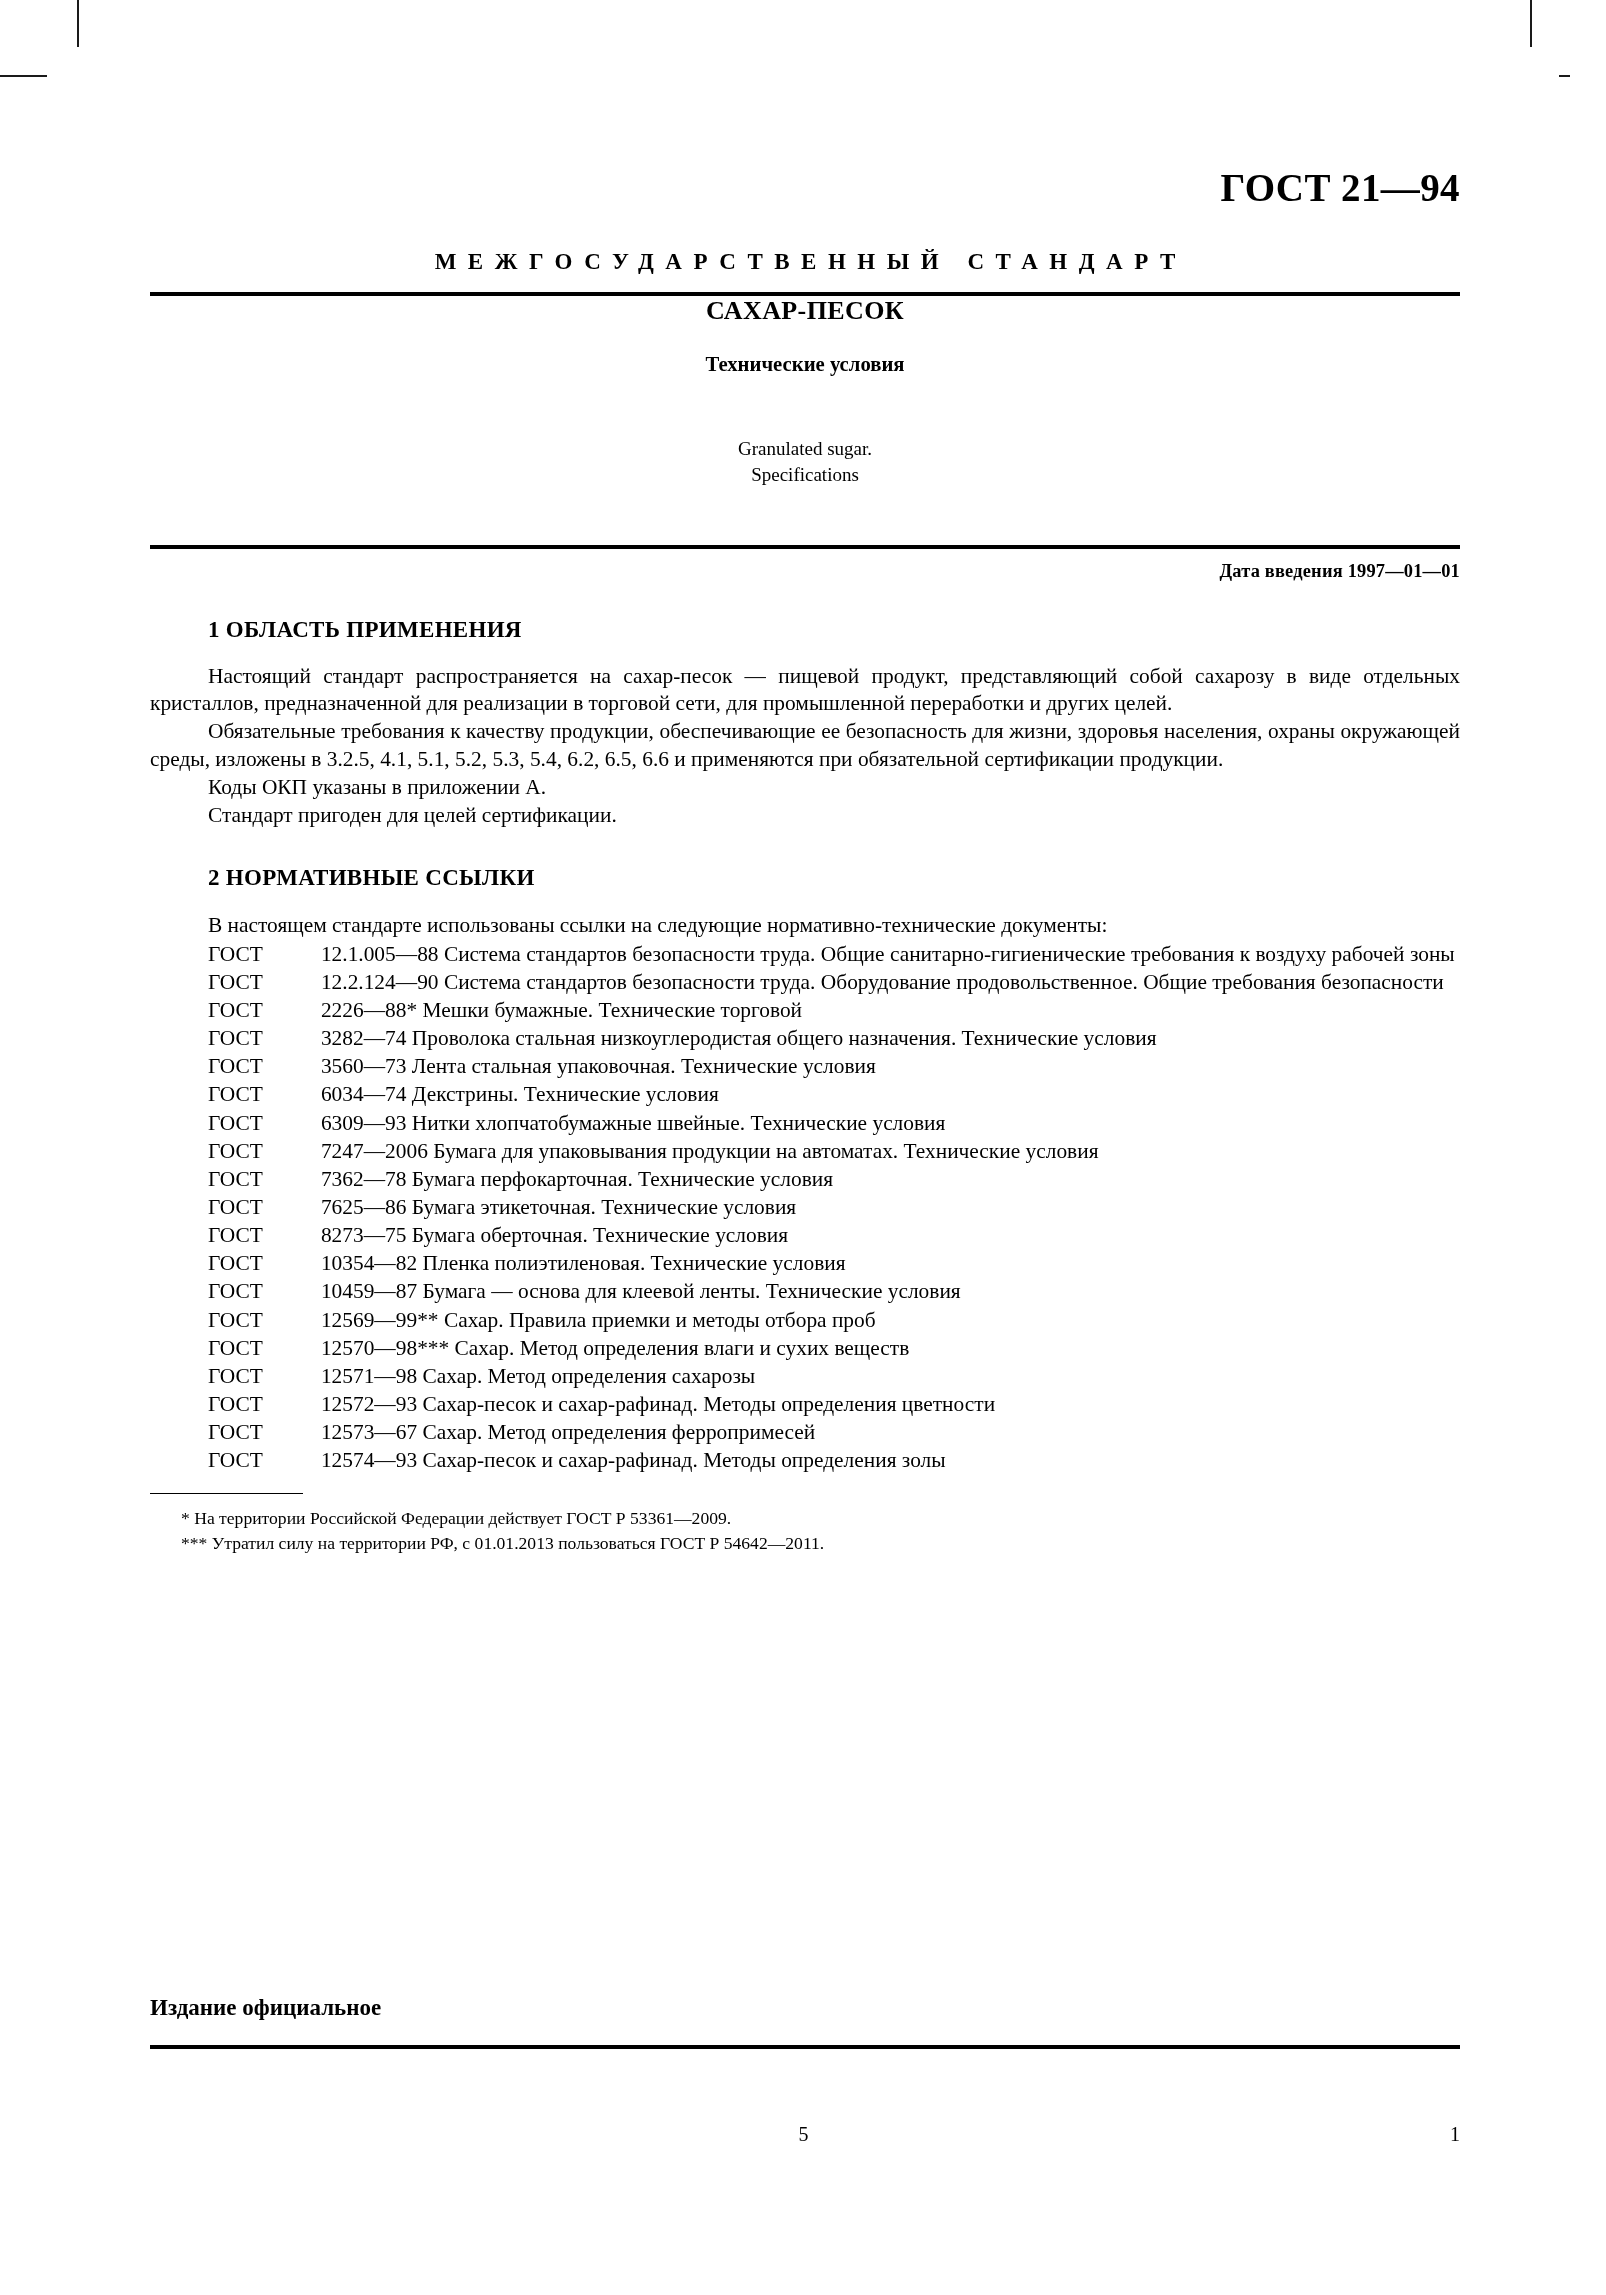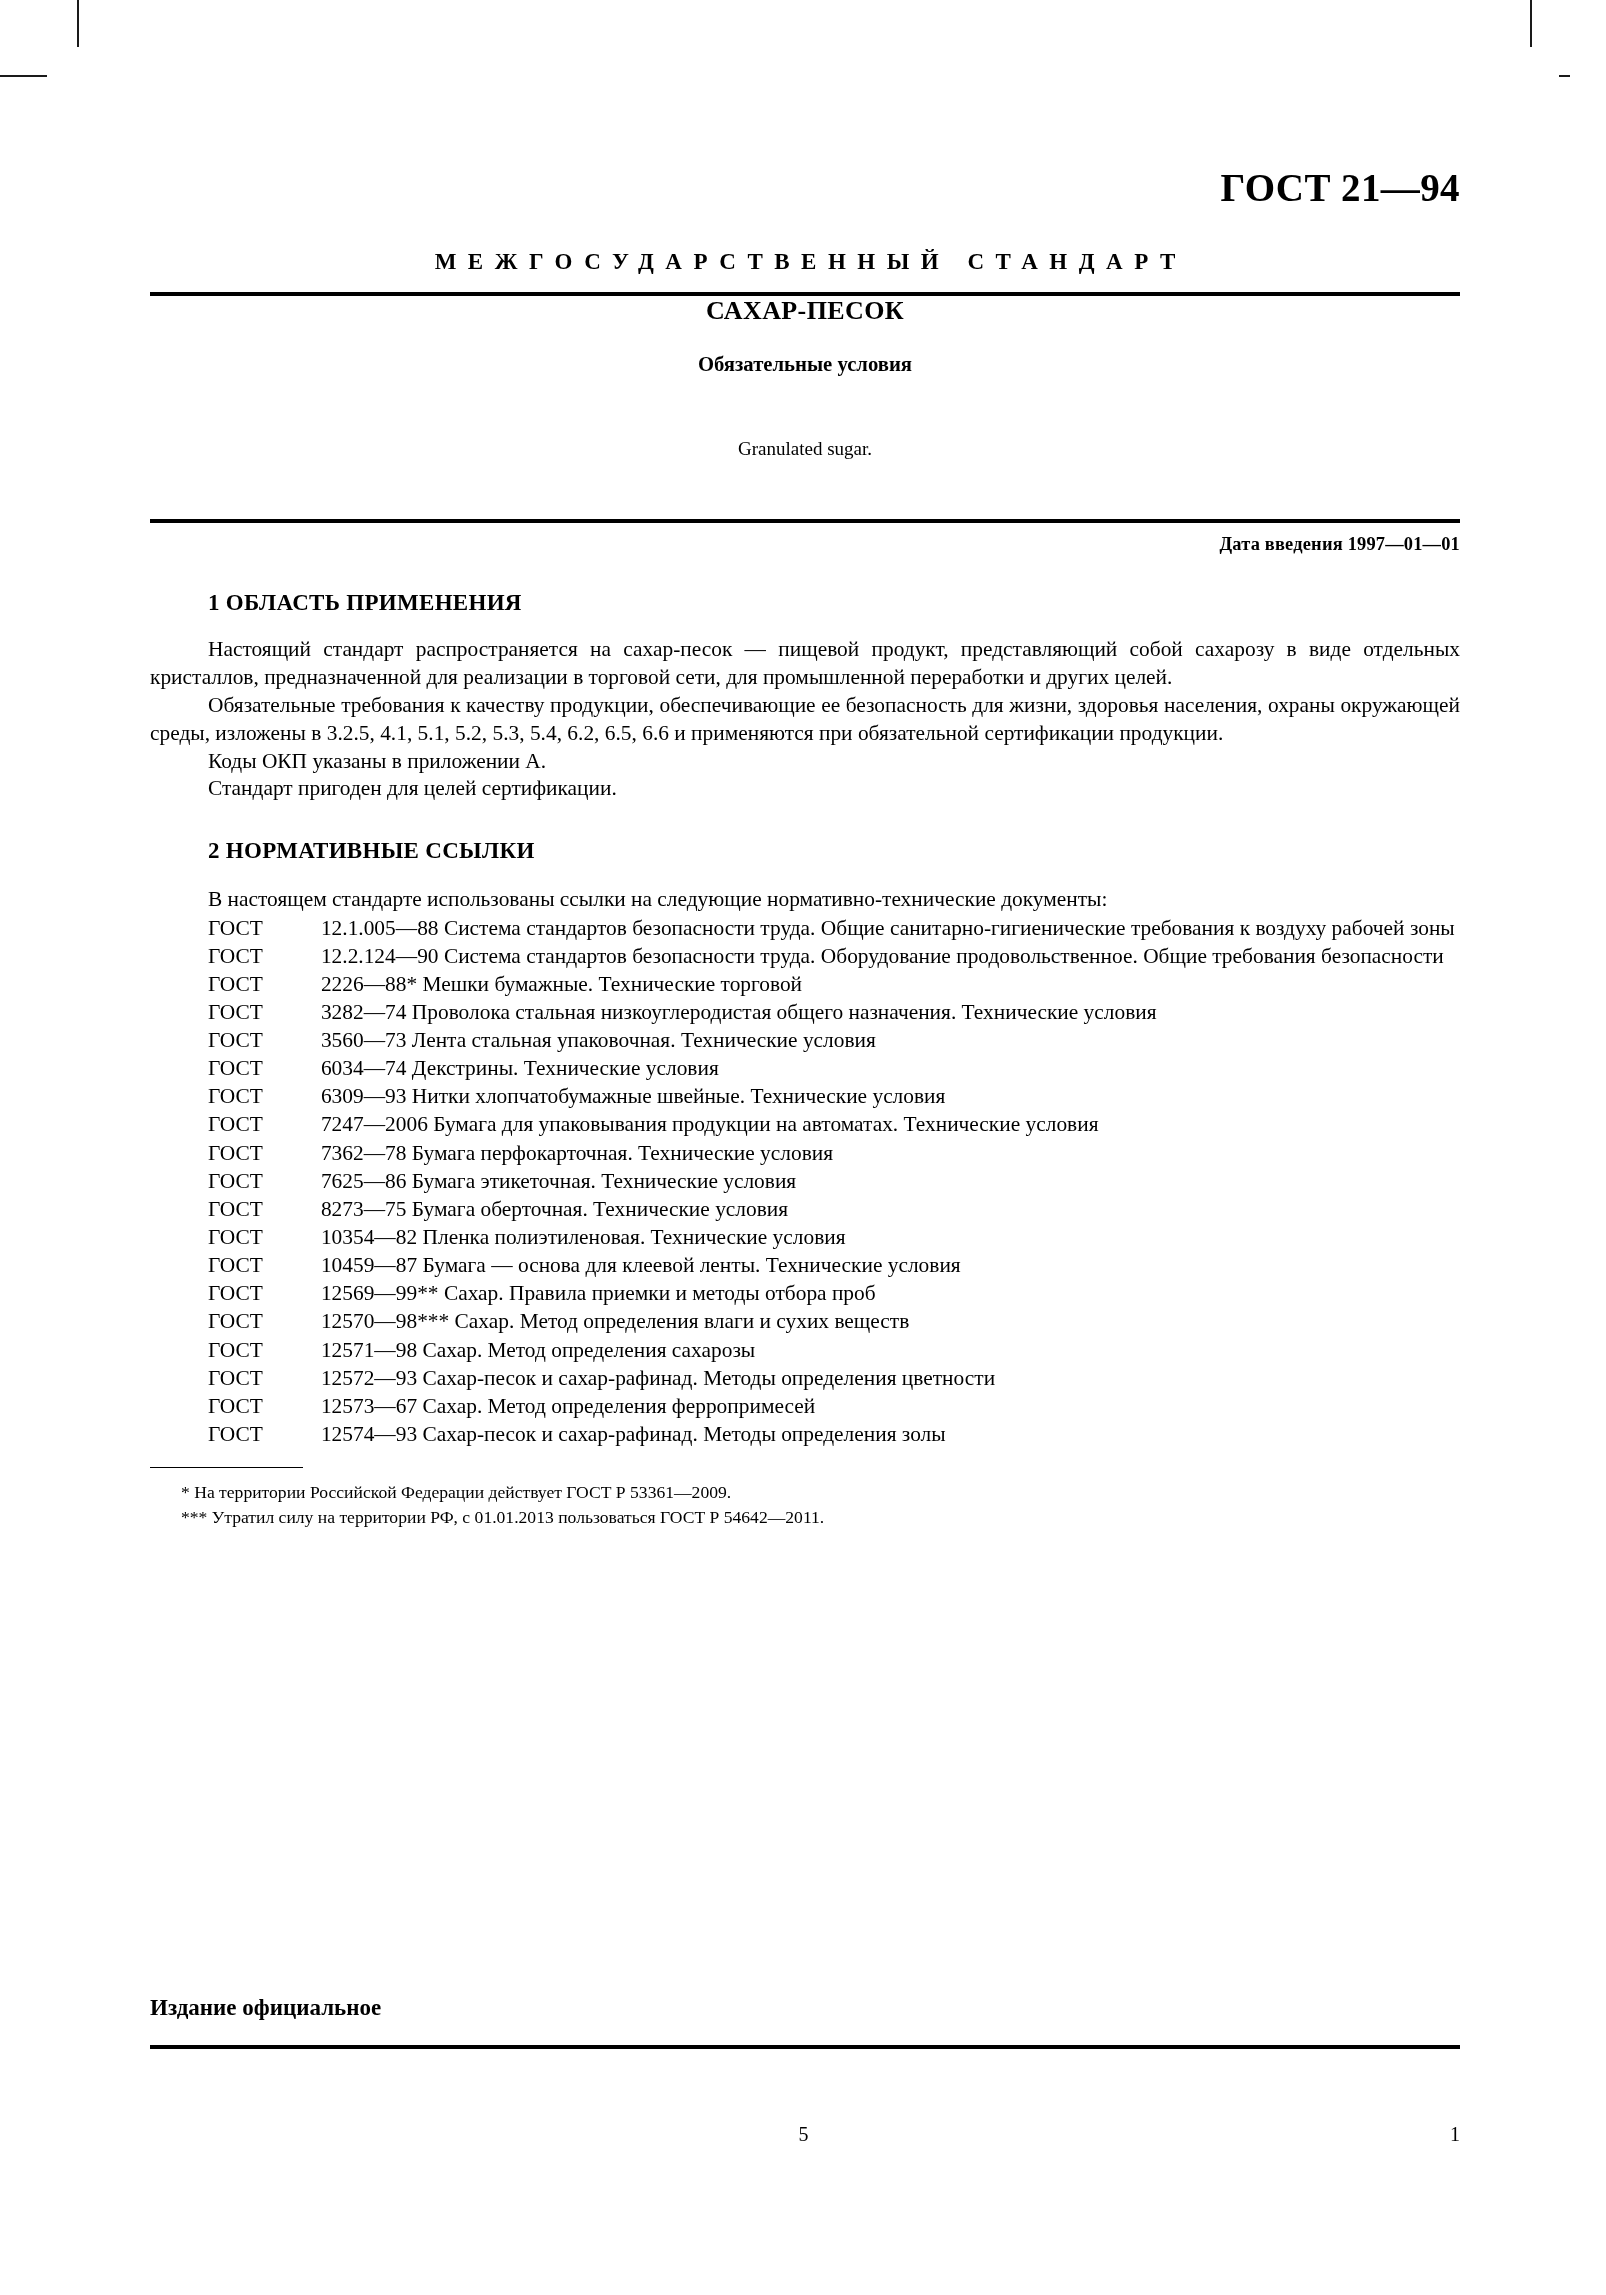--- a/index.html
+++ b/index.html
@@ -187,24 +187,25 @@
   <div class="crop crop-h crop-tr-h"></div>
 
   <div class="content">
 
     <div class="gost-number">ГОСТ 21—94</div>
 
     <div class="std-banner">МЕЖГОСУДАРСТВЕННЫЙ СТАНДАРТ</div>
     <div class="rule-thick"></div>
 
     <div class="doc-title">САХАР-ПЕСОК</div>
-    <div class="doc-subtitle">Обязательные условия</div>
+    <div class="doc-subtitle">Технические условия</div>
 
     <div class="doc-title-en">
       <div>Granulated sugar.</div>
+      <div>Specifications</div>
     </div>
 
     <div class="rule-block-intro"></div>
     <div class="intro-date">Дата введения 1997—01—01</div>
 
     <div class="section-heading">1  ОБЛАСТЬ ПРИМЕНЕНИЯ</div>
 
     <div class="para">Настоящий стандарт распространяется на сахар-песок — пищевой продукт, представляющий собой сахарозу в виде отдельных кристаллов, предназначенной для реализации в торговой сети, для промышленной переработки и других целей.</div>
     <div class="para tight">Обязательные требования к качеству продукции, обеспечивающие ее безопасность для жизни, здоровья населения, охраны окружающей среды, изложены в 3.2.5, 4.1, 5.1, 5.2, 5.3, 5.4, 6.2, 6.5, 6.6 и применяются при обязательной сертификации продукции.</div>
     <div class="para tight">Коды ОКП указаны в приложении А.</div>

